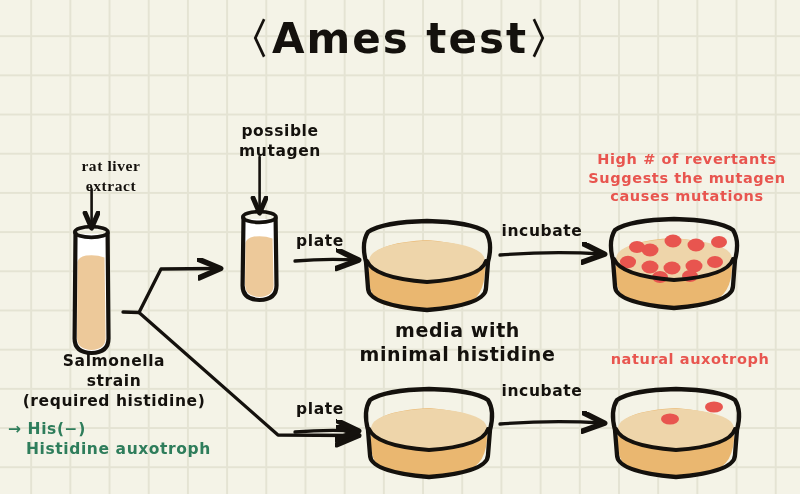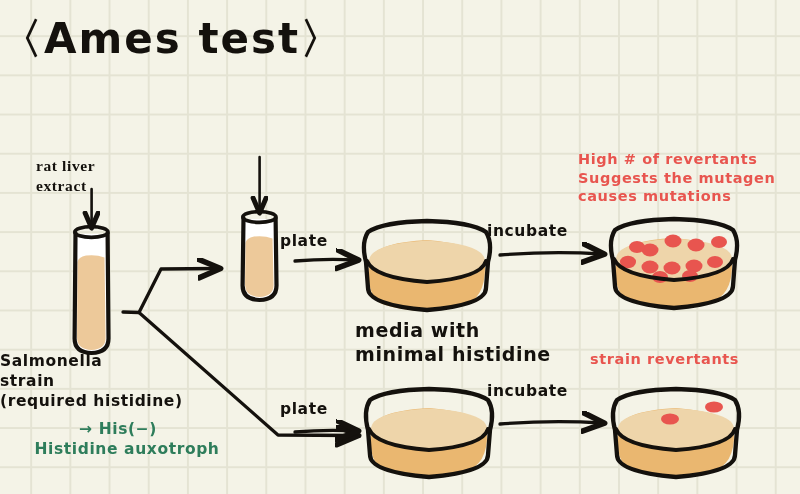--- a/index.html
+++ b/index.html
@@ -30,39 +30,40 @@
     pointer-events: none;
   }
   .lbl {
     position: absolute;
     color: #14110d;
     font-family: "DejaVu Sans", sans-serif;
     font-weight: 700;
     letter-spacing: 0.6px;
     line-height: 1.28;
     white-space: pre;
+    text-align: center;
   }
   .lbl.red { color: #e8554f; }
   .lbl.green { color: #2e7d5b; }
   #title {
     left: 0;
     right: 0;
     top: 12px;
     width: 800px;
     font-size: 42px;
     letter-spacing: 2px;
     font-weight: 700;
   }
   #lbl-rat-liver   { left: 36px;  top: 156px; width: 150px; font-size: 15.5px; font-family: Liberation Serif, serif; }
   #lbl-mutagen     { left: 205px; top: 122px; width: 150px; font-size: 15.5px; }
   #lbl-plate-top   { left: 280px; top: 232px; width: 80px;  font-size: 15.5px; }
   #lbl-incubate-top{ left: 487px; top: 222px; width: 110px; font-size: 15.5px; }
   #lbl-high-rev    { left: 578px; top: 150px; width: 218px; font-size: 14.5px; }
   #lbl-salmonella  { left: 0px;   top: 352px; width: 228px; font-size: 15.5px; }
-  #lbl-his         { left: 8px;   top: 420px; width: 220px; font-size: 15.5px; text-align: center; }
+  #lbl-his         { left: 8px;   top: 420px; width: 220px; font-size: 15.5px; text-align: left; }
   #lbl-media       { left: 355px; top: 318px; width: 205px; font-size: 19px; }
   #lbl-plate-bot   { left: 280px; top: 400px; width: 80px;  font-size: 15.5px; }
   #lbl-incubate-bot{ left: 487px; top: 382px; width: 110px; font-size: 15.5px; }
   #lbl-natural-rev { left: 590px; top: 350px; width: 200px; font-size: 14.5px; }
   #lbl-control     { left: 600px; top: 462px; width: 180px; font-size: 15.5px; }
 </style>
 </head>
 <body>
 
 <div id="canvas">
@@ -163,20 +164,22 @@
                L735,455 Q735,472 676,477 Q617,472 617,455 L615,430 Q610,411 617,400 Z" fill="none" stroke="#14110d" stroke-width="4.3" stroke-linejoin="round"></path>
       <path d="M616,429 Q623,446 676,450 Q730,446 735,429" fill="none" stroke="#14110d" stroke-width="4.0" stroke-linecap="round"></path>
     </g>
 
     <g></g>
   </svg>
 
   <div class="lbl" id="lbl-rat-liver">rat liver
 extract</div>
 
+  <div class="lbl" id="lbl-mutagen">possible
+mutagen</div>
 
   <div class="lbl" id="lbl-plate-top">plate</div>
 
   <div class="lbl" id="lbl-incubate-top">incubate</div>
 
   <div class="lbl" id="lbl-salmonella">Salmonella
 strain
 (required histidine)</div>
 
   <div class="lbl red" id="lbl-high-rev">High # of revertants
@@ -186,16 +189,16 @@
   <div class="lbl green" id="lbl-his">→ His(−)
    Histidine auxotroph</div>
 
   <div class="lbl" id="lbl-media">media with
 minimal histidine</div>
 
   <div class="lbl" id="lbl-plate-bot">plate</div>
 
   <div class="lbl" id="lbl-incubate-bot">incubate</div>
 
-  <div class="lbl red" id="lbl-natural-rev">strain revertants</div>
+  <div class="lbl red" id="lbl-natural-rev">natural auxotroph</div>
 
 
 </div>
 
 </body></html>

